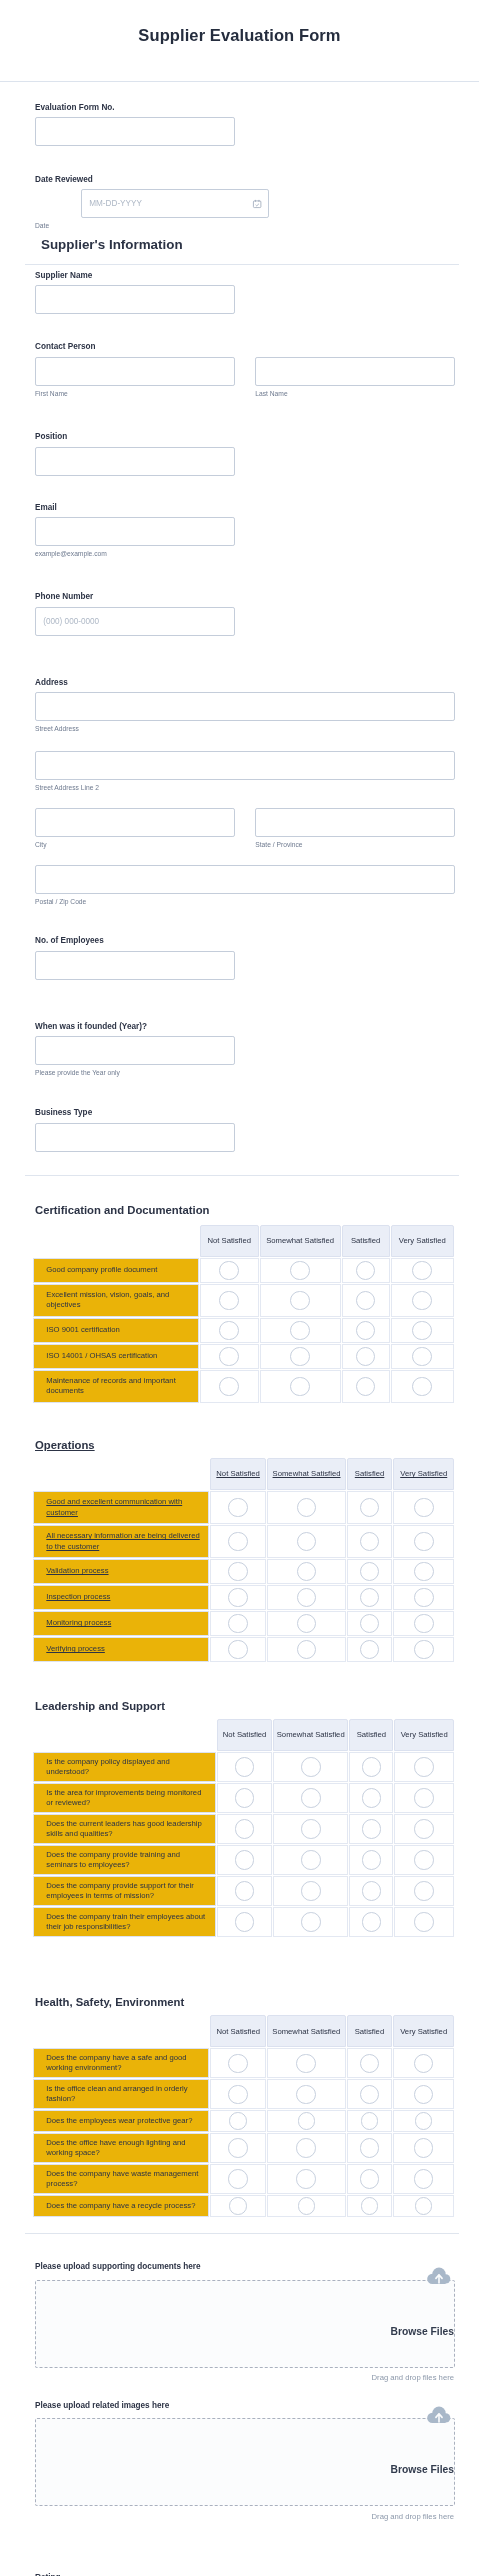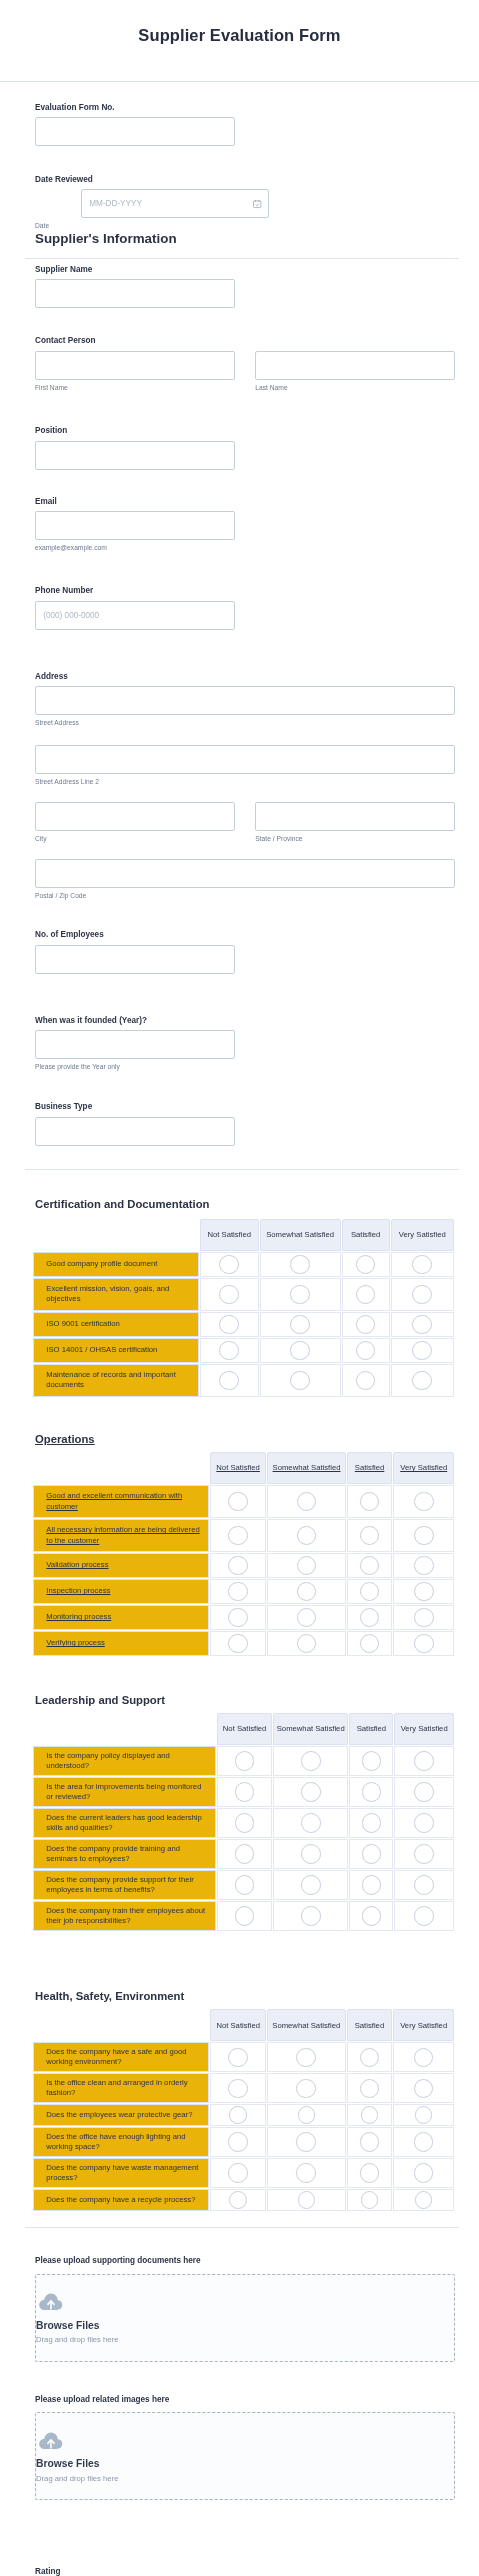--- a/index.html
+++ b/index.html
@@ -14,34 +14,34 @@
        background:#fff;font-size:8.2px;padding:0 7.2px;color:#2c3345;outline:none;font-family:inherit;}
   .inp::placeholder{color:#aeb8c6;}
   .w-half{width:200px;}
   .mt8{margin-top:4.1px;} .mt12{margin-top:6.2px;} .mt14{margin-top:7.2px;} .mt16{margin-top:8.2px;} .mt20{margin-top:10.3px;}
   .row2{display:flex;gap:20.6px;}
   .col{width:200px;}
   .datewrap{position:relative;width:188px;margin-left:46px;}
   .datewrap .inp{padding-right:23px;}
   .cal{position:absolute;right:6.7px;top:50%;transform:translateY(-50%);line-height:0;}
   .divider{border:0;border-top:0.5px solid #dfe5ee;margin:0 -4.1px 0 -9.8px;}
-  h2.sec{font-size:13.4px;font-weight:bold;margin:0;color:#2c3345;}
+  h2.sec{font-size:13.4px;font-weight:bold;margin:6px;color:#2c3345;}
   h3.mtt{font-size:11.3px;font-weight:bold;margin:0;color:#2c3345;}
   table.matrix{border-collapse:separate;border-spacing:1px;table-layout:fixed;margin-left:-3.1px;}
   table.matrix th.blank{background:transparent;border:none;}
   table.matrix th.colh{background:#eaeef7;border:0.5px solid #dbe1ef;border-radius:2.1px 2.1px 0 0;font-weight:normal;
        font-size:7.7px;color:#2c3345;padding:5.2px 2.1px;vertical-align:middle;line-height:9.8px;}
   table.matrix td.q{background:#eab308;border:0.5px solid #dde3f0;font-size:7.7px;color:#2c3345;
        padding:3.1px 7.2px 3.1px 12.4px;vertical-align:middle;line-height:10.3px;}
   table.matrix td.o{background:#fff;border:0.5px solid #e3e8f2;text-align:center;vertical-align:middle;}
   .radio{width:19.6px;height:19.6px;border:0.5px solid #c7d0de;border-radius:50%;margin:0 auto;background:#fff;box-sizing:border-box;}
   tr.hh{height:32px;} tr.h48{height:25px;} tr.h64{height:33px;} tr.h58{height:30px;} tr.h42{height:21.6px;}
   tr.h42 .radio{width:17.5px;height:17.5px;}
   .drop{box-sizing:border-box;width:420px;height:88px;border:0.5px dashed #aab1bf;border-radius:2.1px;background:#fbfcfd;
-        display:flex;flex-direction:column;align-items:flex-start;justify-content:center;cursor:pointer;}
+        display:flex;flex-direction:column;align-items:flex-end;justify-content:center;cursor:pointer;gap:32px;}
   .browse{font-size:10.3px;font-weight:bold;color:#323b4d;margin-top:5.2px;}
   .hint{font-size:7.7px;color:#8c98aa;margin-top:4.1px;}
   .stars{display:flex;gap:16.5px;width:fit-content;}
   .star{line-height:0;cursor:pointer;}
   
   .g40{margin-top:20.6px;} .g42{margin-top:6px;} .g45{margin-top:23px;} .g51{margin-top:42px;} .g52{margin-top:27px;}
   .g54{margin-top:28px;} .g56{margin-top:29px;} .g59{margin-top:30px;} .g60{margin-top:34px;} .g61{margin-top:31px;}
   .g62{margin-top:32px;} .g64{margin-top:33px;} .g68{margin-top:35px;text-decoration:underline;} .g72{margin-top:37px;}
   .g24{margin-top:12.4px;} .g30{margin-top:15.5px;} .g31{margin-top:16px;} .g34{margin-top:17.5px;} .g112{margin-top:58px;} .g130{margin-top:67px;}
 </style>
@@ -442,21 +442,21 @@
                 <div class="radio"></div>
               </td>
             <td class="o">
                 <div class="radio"></div>
               </td>
             <td class="o">
                 <div class="radio"></div>
               </td>
           </tr>
           <tr class="h58">
-            <td class="q">Does the company provide support for their employees in terms of benefits?</td>
+            <td class="q">Does the company provide support for their employees in terms of mission?</td>
             <td class="o">
                 <div class="radio"></div>
               </td>
             <td class="o">
                 <div class="radio"></div>
               </td>
             <td class="o">
                 <div class="radio"></div>
               </td>
             <td class="o">

